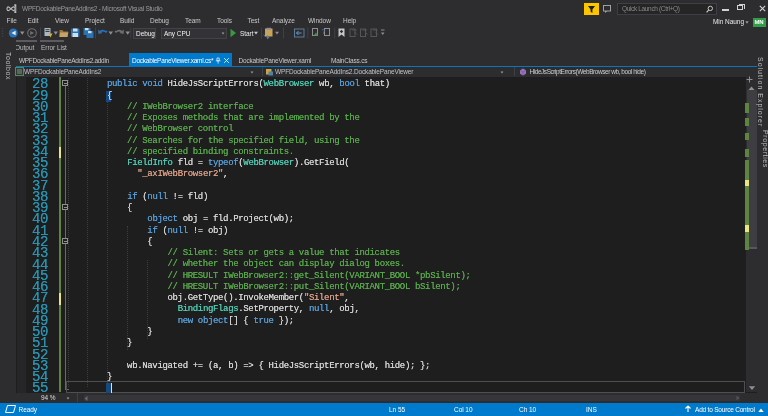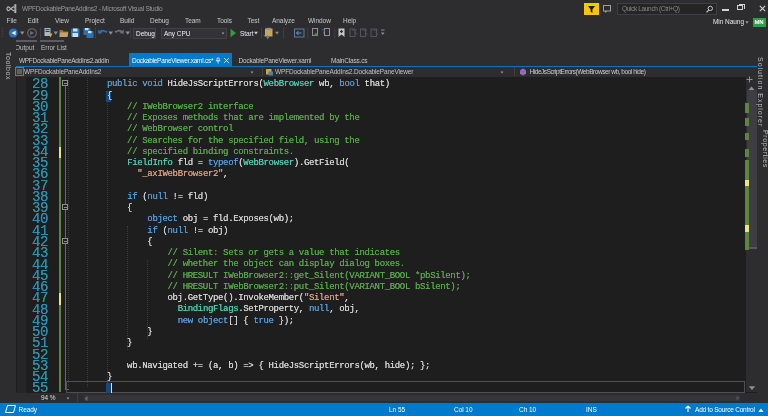--- a/index.html
+++ b/index.html
@@ -262,21 +262,21 @@
 <div><span class="cm">            // IWebBrowser2 interface</span></div>
 <div><span class="cm">            // Exposes methods that are implemented by the</span></div>
 <div><span class="cm">            // WebBrowser control</span></div>
 <div><span class="cm">            // Searches for the specified field, using the</span></div>
 <div><span class="cm">            // specified binding constraints.</span></div>
 <div><span class="tx">            </span><span class="ty">FieldInfo</span><span class="tx"> fld = </span><span class="kw">typeof</span><span class="tx">(</span><span class="ty">WebBrowser</span><span class="tx">).GetField(</span></div>
 <div><span class="tx">              </span><span class="st">"_axIWebBrowser2"</span><span class="tx">,</span></div>
 <div> </div>
 <div><span class="tx">            </span><span class="kw">if</span><span class="tx"> (</span><span class="kw">null</span><span class="tx"> != fld)</span></div>
 <div><span class="tx">            {</span></div>
-<div><span class="tx">                </span><span class="kw">object</span><span class="tx"> obj = fld.Exposes(wb);</span></div>
+<div><span class="tx">                </span><span class="kw">object</span><span class="tx"> obj = fld.Project(wb);</span></div>
 <div><span class="tx">                </span><span class="kw">if</span><span class="tx"> (</span><span class="kw">null</span><span class="tx"> != obj)</span></div>
 <div><span class="tx">                {</span></div>
 <div><span class="cm">                    // Silent: Sets or gets a value that indicates</span></div>
 <div><span class="cm">                    // whether the object can display dialog boxes.</span></div>
 <div><span class="cm">                    // HRESULT IWebBrowser2::get_Silent(VARIANT_BOOL *pbSilent);</span></div>
 <div><span class="cm">                    // HRESULT IWebBrowser2::put_Silent(VARIANT_BOOL bSilent);</span></div>
 <div><span class="tx">                    obj.GetType().InvokeMember(</span><span class="st">"Silent"</span><span class="tx">,</span></div>
 <div><span class="tx">                      </span><span class="ty">BindingFlags</span><span class="tx">.SetProperty, </span><span class="kw">null</span><span class="tx">, obj,</span></div>
 <div><span class="tx">                      </span><span class="kw">new</span><span class="tx"> </span><span class="kw">object</span><span class="tx">[] { </span><span class="kw">true</span><span class="tx"> });</span></div>
 <div><span class="tx">                }</span></div>

